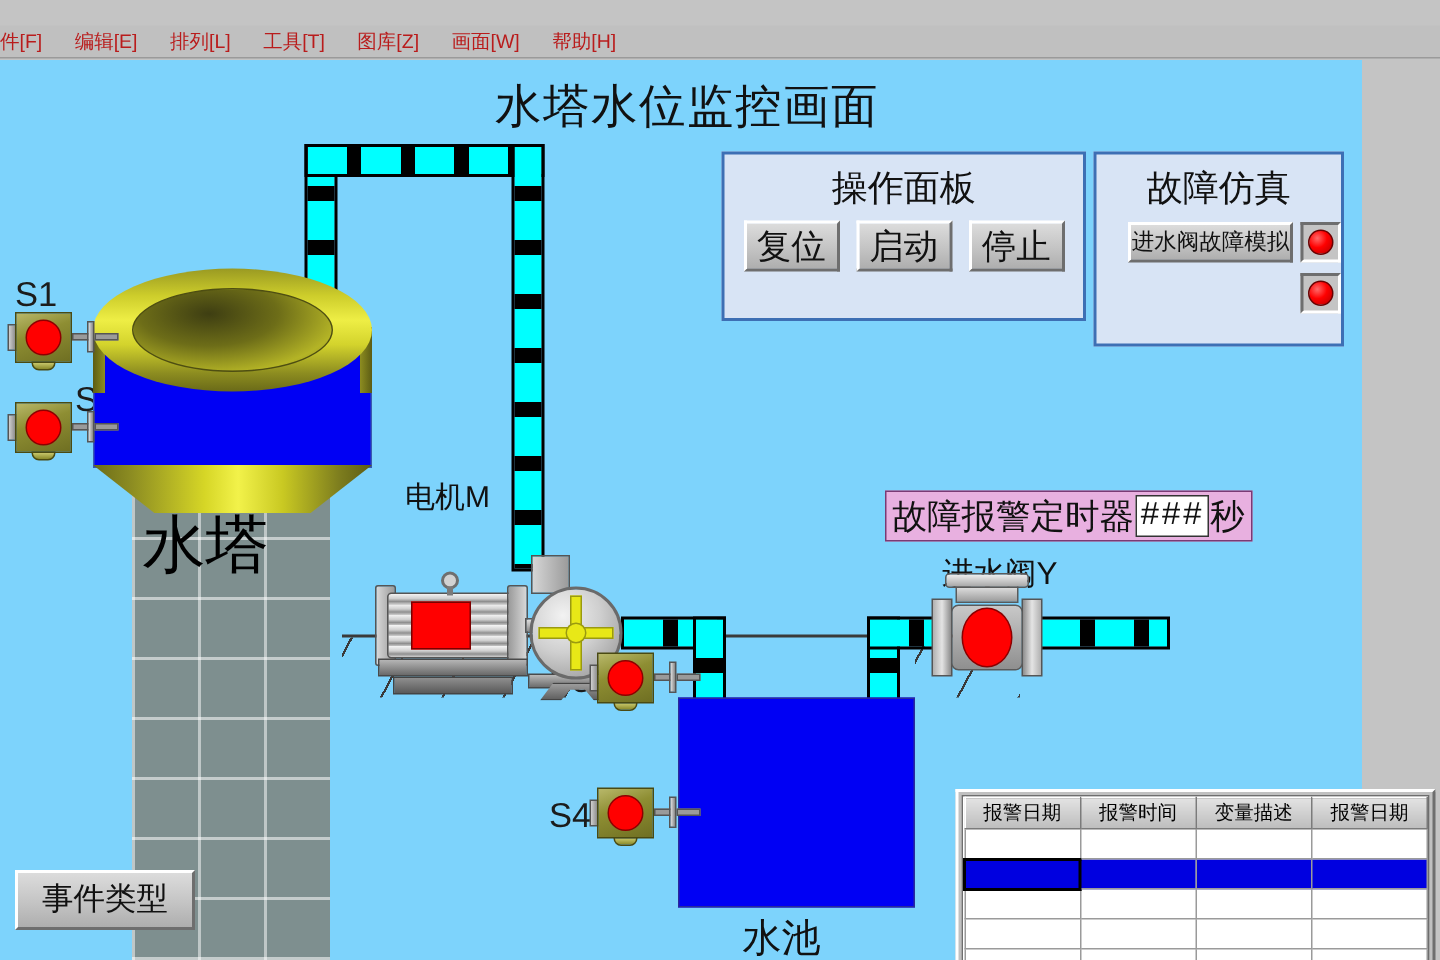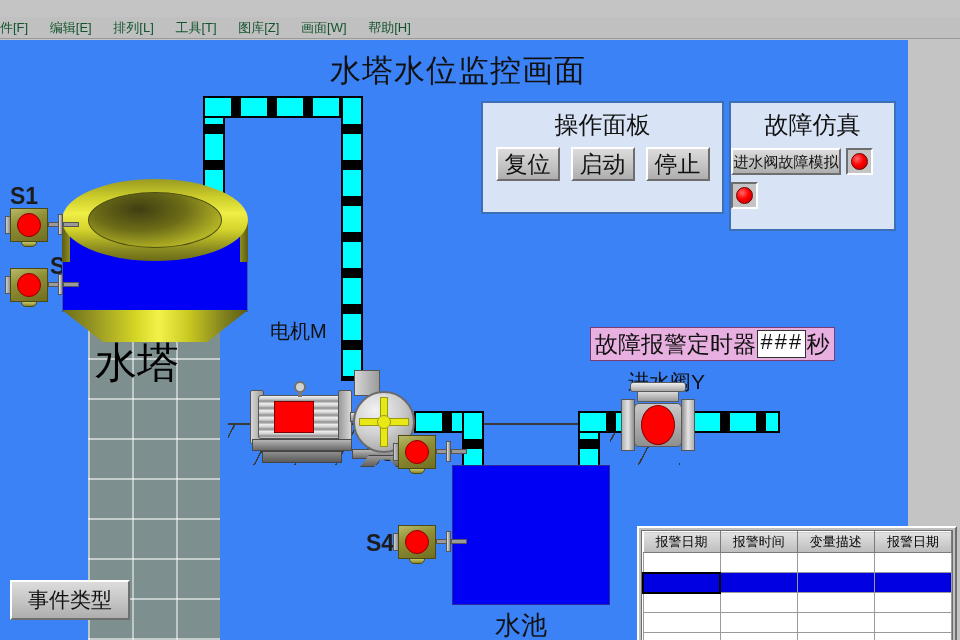--- a/index.html
+++ b/index.html
@@ -30,30 +30,30 @@
     position: absolute; left: 0; top: 17px; width: 960px; height: 22px;
     background: #c0c0c0;
     border-bottom: 1px solid #9a9a9a;
     white-space: nowrap;
     font-size: 13px;
     line-height: 22px;
   }
   .menubar .mi {
     display: inline-block;
     padding: 0 9px;
-    color: #14532d;
+    color: #b91c1c;
     cursor: default;
   }
   .menubar .mi:first-child { padding-left: 0; }
 
   
   .canvas {
     position: absolute; left: 0; top: 40px;
     width: 908px; height: 600px;
-    background: #3b82f6;
+    background: #7dd3fc;
   }
 
   .page-title {
     position: absolute; left: 330px; top: 10px;
     font-size: 31px;
     color: #111;
     letter-spacing: 1px;
     white-space: nowrap;
   }
 
@@ -326,21 +326,21 @@
   .sensor-disc {
     position:absolute; left:48px; top:6px; width:5px; height:21px;
     background:linear-gradient(90deg,#e4e4e4,#888); border:1px solid #555;
   }
   .sensor-rod {
     position:absolute; left:53px; top:14px; width:16px; height:5px;
     background:#9a9a9a; border:1px solid #555;
   }
   .sensor-name {
     position:absolute;
-    font-size:23px; color:#1c1c1c; white-space:nowrap;font-weight:bold;
+    font-size:23px; color:#1c1c1c; white-space:nowrap;
   }
 
   
   .ground-line {
     position:absolute; height:0; border-top:2px solid #3a3a3a; z-index:1;
   }
   .hatch {
     position:absolute; z-index:1;
     background: repeating-linear-gradient(-62deg,
       #3a3a3a 0px, #3a3a3a 1.5px, transparent 1.5px, transparent 36px);
@@ -374,21 +374,21 @@
   .op-panel { left:481px; top:61px; width:243px; height:113px; }
   .op-buttons {
     display:flex; justify-content:center; gap:11px; margin-top:6px;
   }
   .op-buttons .btn3d {
     width:64px; height:34px; font-size:23px; line-height:30px;
   }
 
   .fault-panel { left:729px; top:61px; width:167px; height:130px; }
   .fault-row {
-    display:flex; align-items:center; justify-content:flex-start;
+    display:flex; align-items:center; justify-content:flex-end;
     gap:5px; margin-top:7px;
   }
   .fault-row .btn3d {
     width:110px; height:27px; font-size:15px; line-height:23px;
   }
   .lamp-frame {
     width:27px; height:27px;
     background:#c4c4c4;
     border-top:2px solid #6e6e6e; border-left:2px solid #6e6e6e;
     border-right:2px solid #ffffff; border-bottom:2px solid #ffffff;

